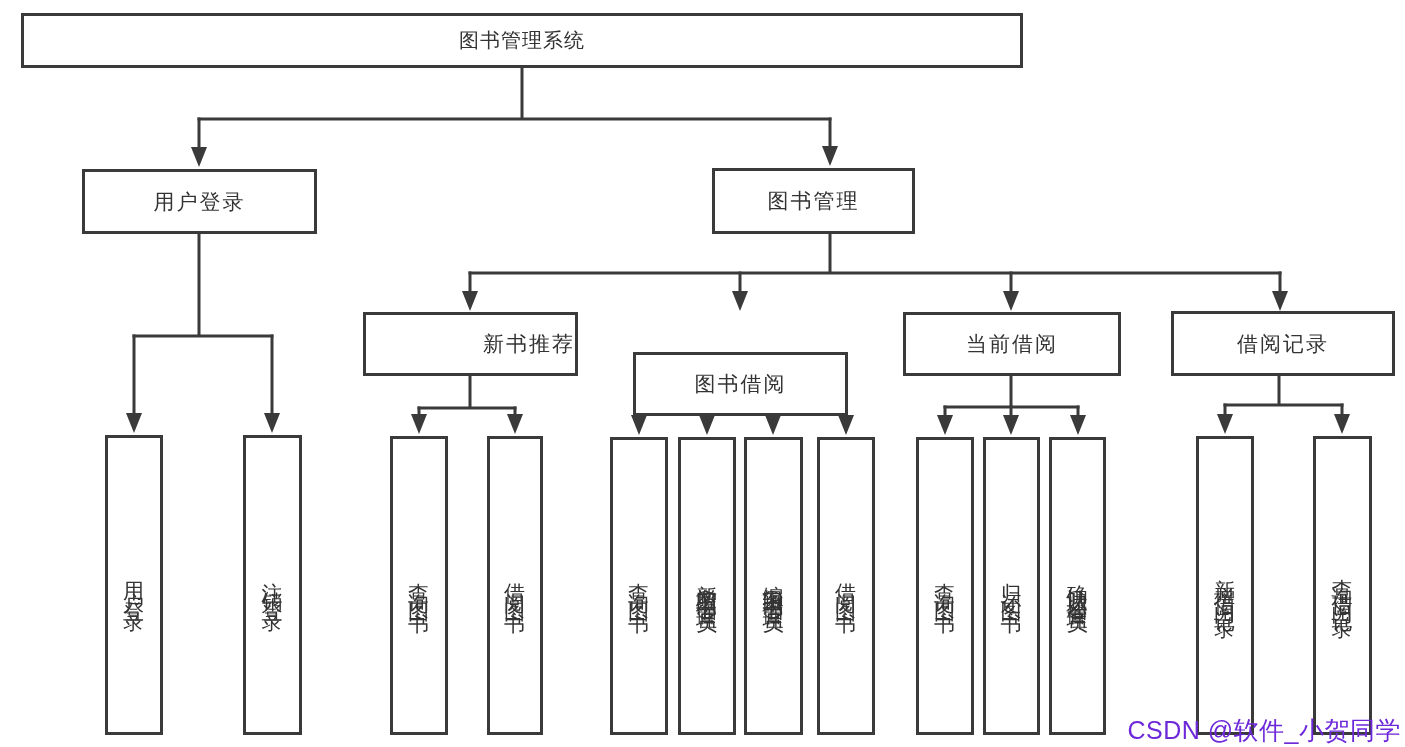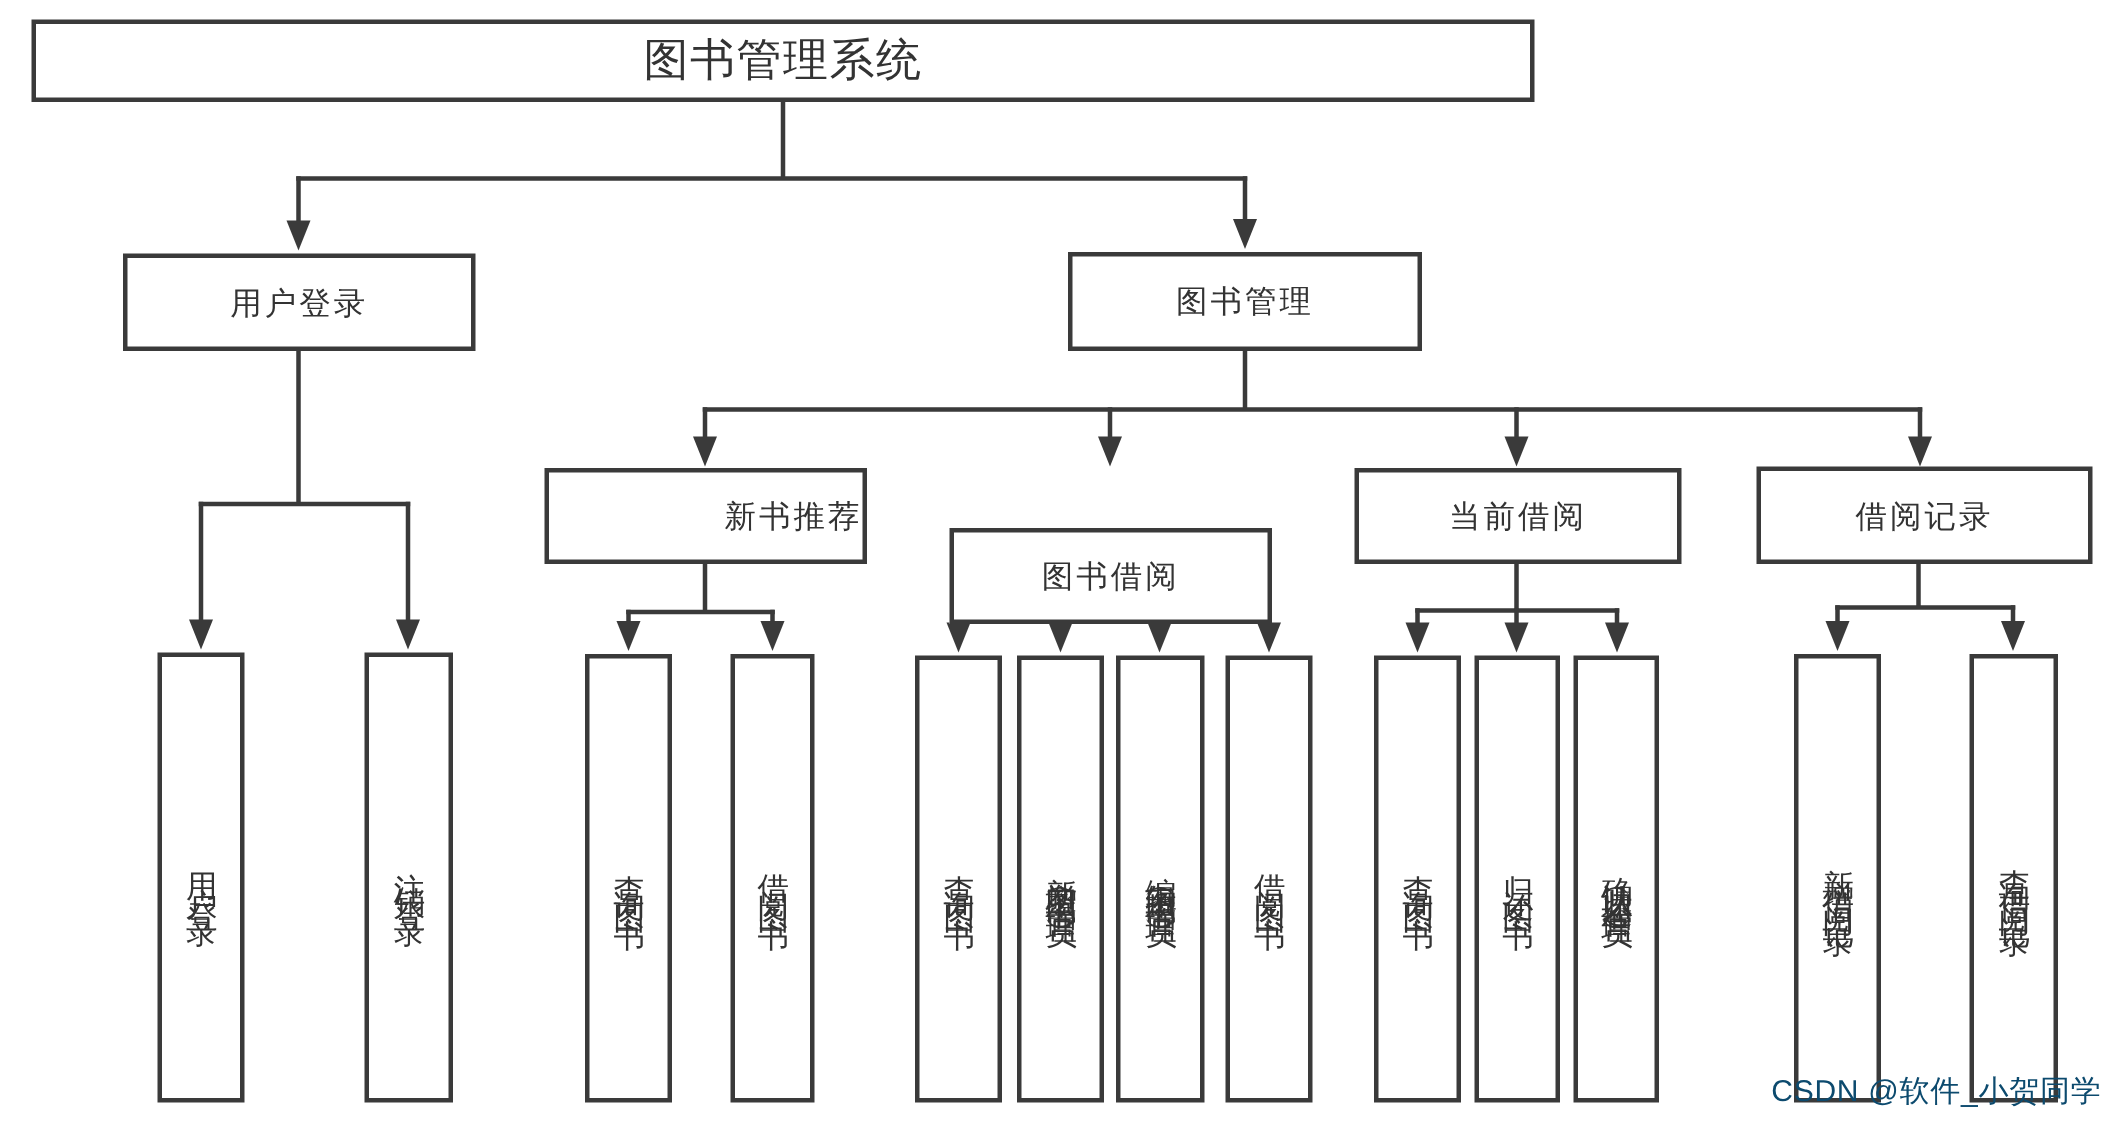--- a/index.html
+++ b/index.html
@@ -14,36 +14,36 @@
   #connectors{position:absolute;left:0;top:0;width:1405px;height:747px;}
   .box{
     position:absolute;
     box-sizing:border-box;
     border:3px solid #3a3a3a;
     background:#ffffff;
     display:flex;align-items:center;justify-content:center;
     text-align:center;
   }
   .hlabel{font-size:21px;letter-spacing:2px;white-space:nowrap;}
-  .root .hlabel{font-size:30px;letter-spacing:1px;}
+  .root .hlabel{font-size:20px;letter-spacing:1px;}
   .leaf .vtext{
     writing-mode:vertical-rl;
     font-size:21px;
     letter-spacing:10px;
     line-height:1;
     white-space:nowrap;
   }
   .leaf.med .vtext{letter-spacing:8px;}
   .leaf.long .vtext{letter-spacing:4px;}
   #watermark{
     position:absolute;
     right:4px;top:714px;
-    font-size:20px;
+    font-size:25px;
     letter-spacing:0.5px;
-    color:#0c4a6e;
+    color:#6d28d9;
     white-space:nowrap;
     z-index:5;
   }
 </style>
 </head>
 <body>
 
 <div id="stage">
 
   <svg id="connectors" viewBox="0 0 1405 747" xmlns="http://www.w3.org/2000/svg">
@@ -87,21 +87,21 @@
     </g>
   </svg>
 
   <div class="box root" style="left:21px;top:13px;width:1002px;height:55px;">
     <span class="hlabel">图书管理系统</span>
   </div>
 
   <div class="box" style="left:82px;top:169px;width:235px;height:65px;">
     <span class="hlabel">用户登录</span>
   </div>
-  <div class="box" style="left:712px;top:168px;width:236px;height:66px;">
+  <div class="box" style="left:712px;top:168px;width:203px;height:66px;">
     <span class="hlabel">图书管理</span>
   </div>
 
   <div class="box" style="left:363px;top:312px;width:215px;height:64px;justify-content:flex-end;">
     <span class="hlabel">新书推荐</span>
   </div>
   <div class="box" style="left:633px;top:312px;width:215px;height:64px;margin-top:40px;">
     <span class="hlabel">图书借阅</span>
   </div>
   <div class="box" style="left:903px;top:312px;width:218px;height:64px;justify-content:center;">

